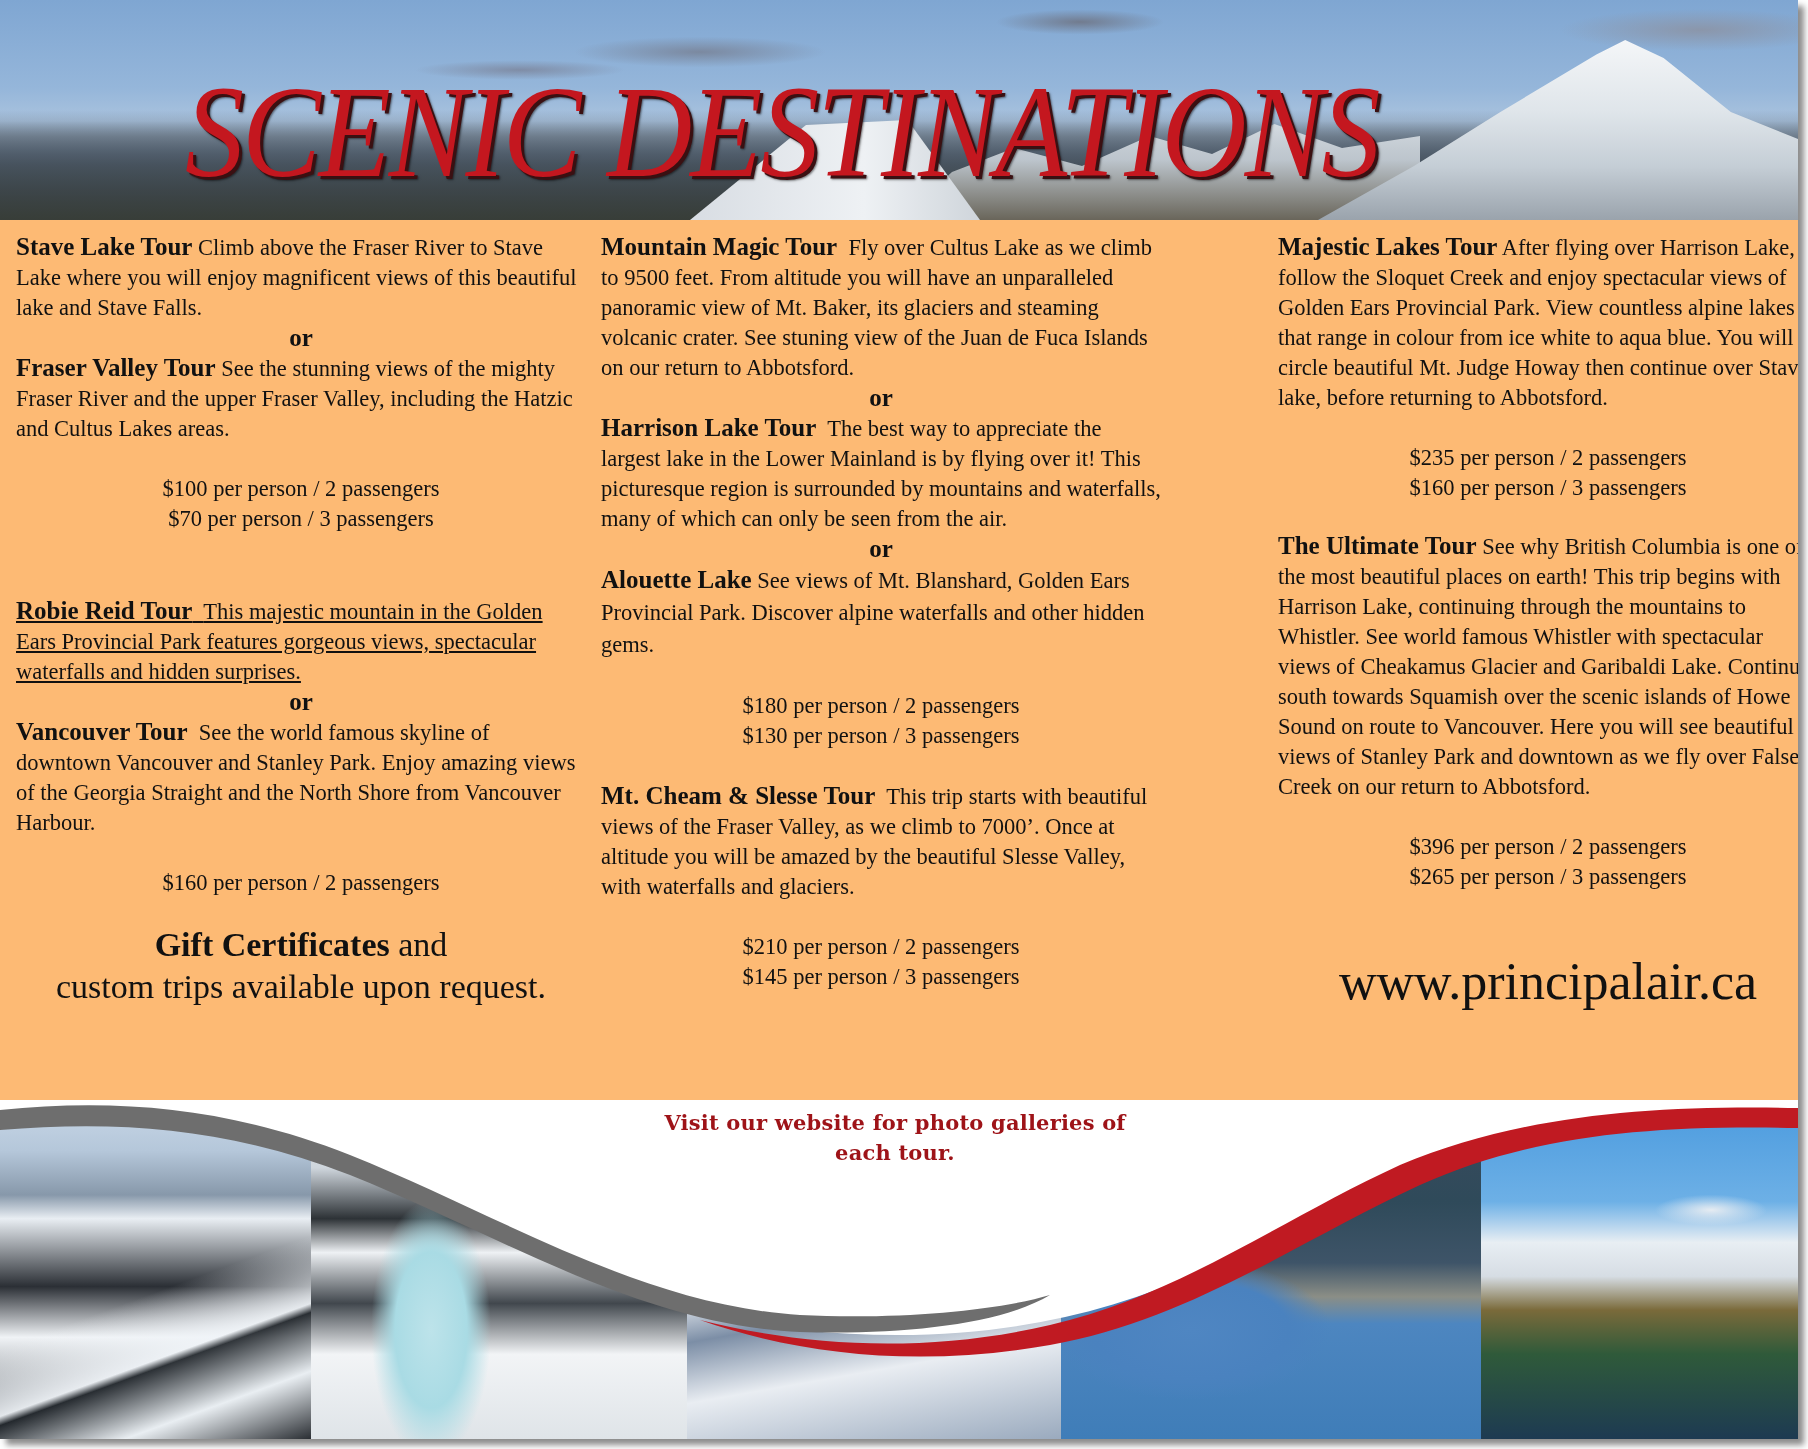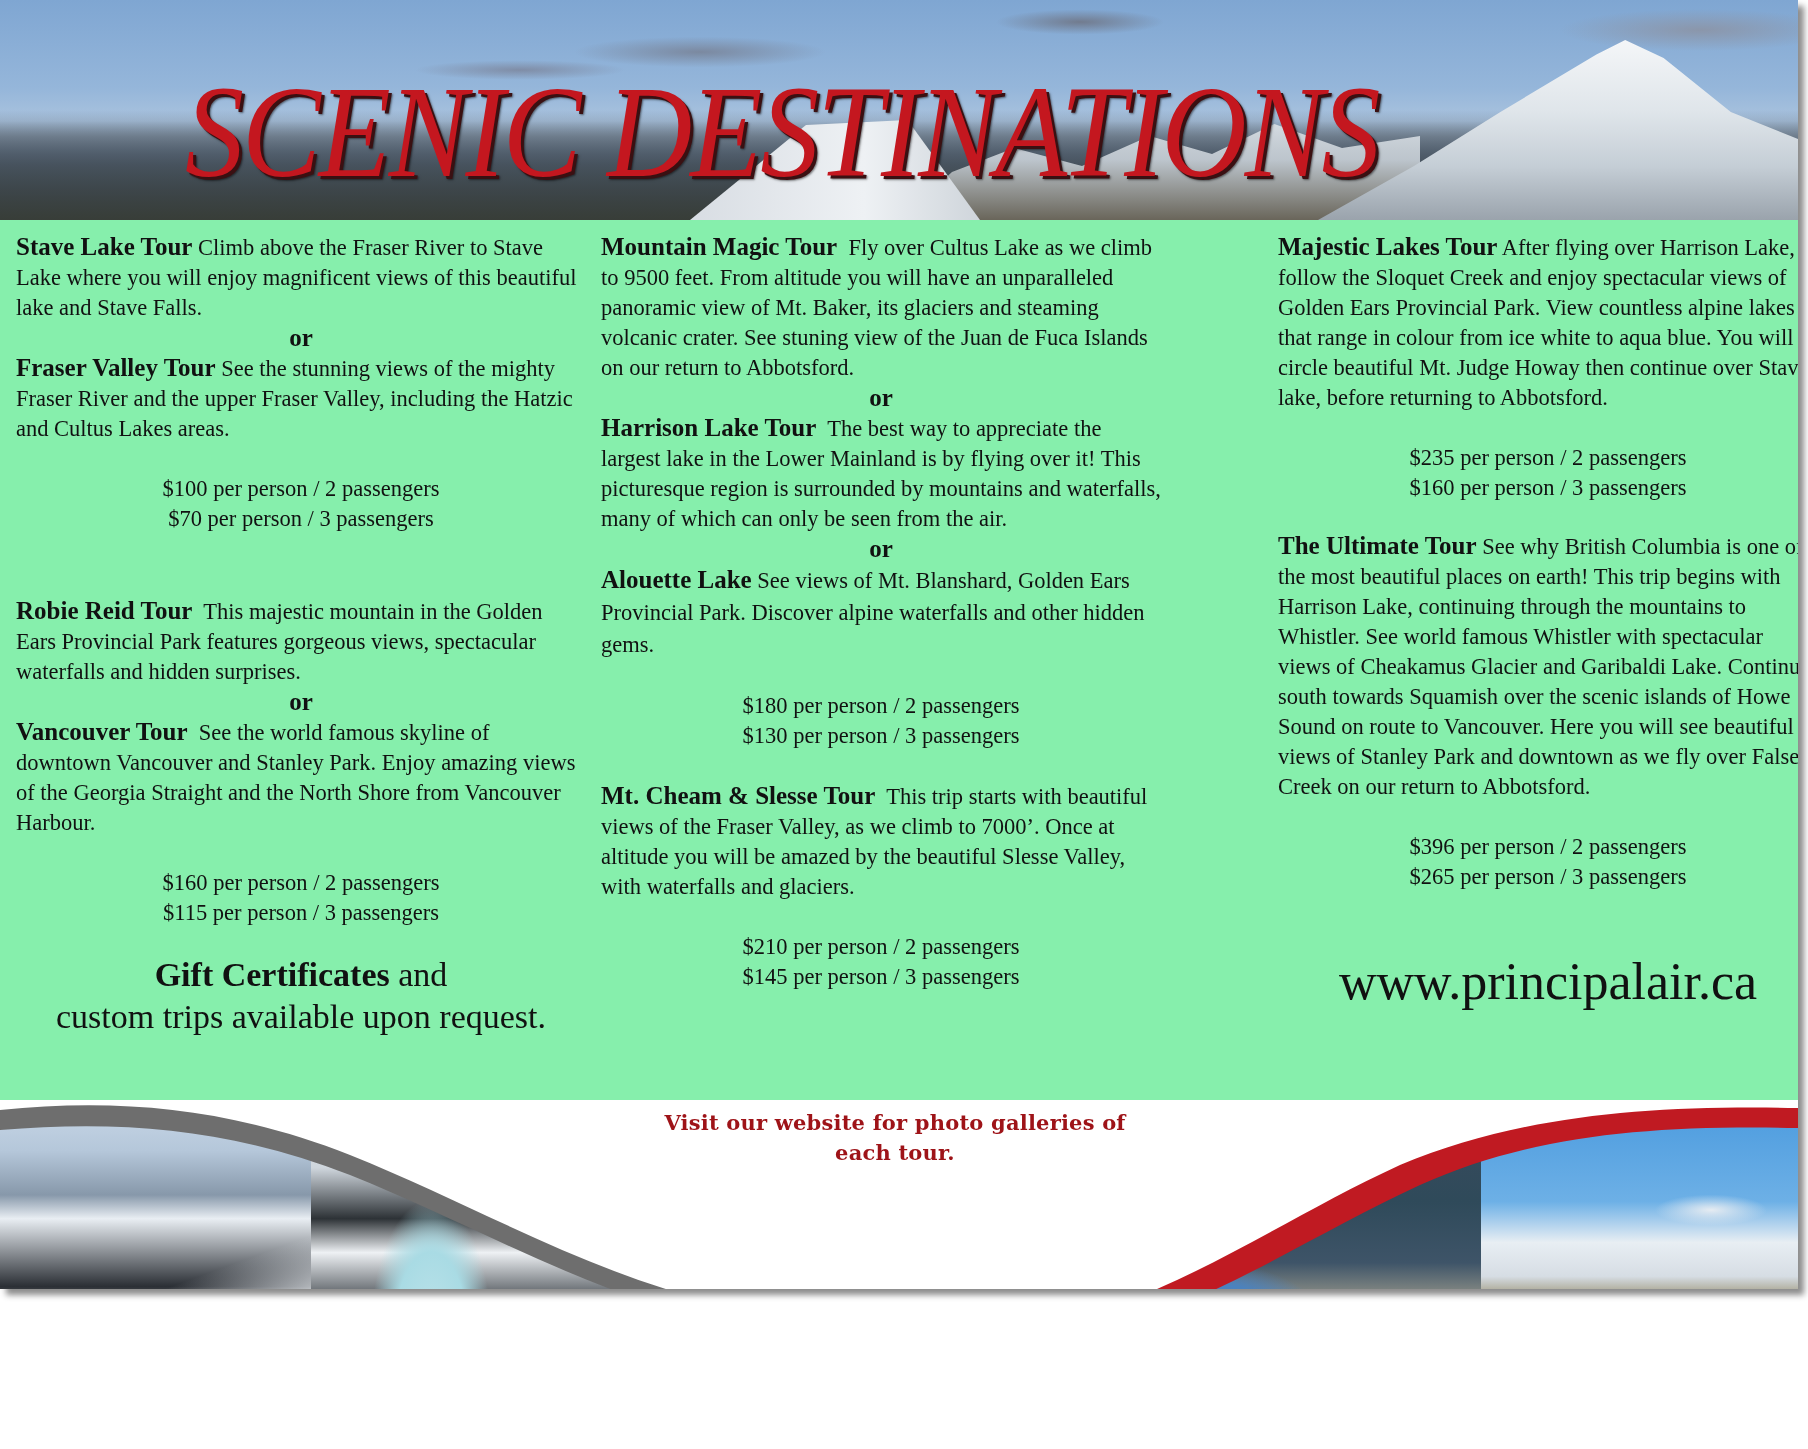--- a/index.html
+++ b/index.html
@@ -5,22 +5,22 @@
   html, body { margin: 0; padding: 0; }
   body {
     width: 1808px; height: 1449px; overflow: hidden;
     background: #ffffff;
     font-family: "Liberation Serif", "DejaVu Serif", serif;
     color: #111;
     position: relative;
   }
   .page {
     position: absolute; left: 0; top: 0;
-    width: 1798px; height: 1289px;
-    background: #86efac;
+    width: 1798px; height: 1439px;
+    background: #fdba74;
     box-shadow: 6px 6px 6px rgba(0,0,0,0.45);
     overflow: hidden;
   }
 
   
   .banner {
     position: absolute; left: 0; top: 0; width: 1798px; height: 220px;
     background:
       radial-gradient(ellipse 180px 22px at 700px 52px, rgba(120,130,150,0.85), rgba(120,130,150,0) 70%),
       radial-gradient(ellipse 120px 18px at 1080px 22px, rgba(110,115,130,0.85), rgba(110,115,130,0) 70%),
@@ -135,30 +135,29 @@
     </div>
     <p class="or">or</p>
     <div class="tour">
       <p><span class="name">Fraser Valley Tour</span> <span>See the stunning views of the mighty Fraser River and the upper Fraser Valley, including the Hatzic and Cultus Lakes areas.</span></p>
     </div>
     <div class="prices" style="margin-top:30px;">
       <div>$100 per person / 2 passengers</div>
       <div>$70 per person / 3 passengers</div>
     </div>
 
-    <div class="tour" style="margin-top:62px;">
+    <div class="tour" style="margin-top:62px;text-decoration:underline;">
       <p><span class="name">Robie Reid Tour</span>&nbsp; <span>This majestic mountain in the Golden Ears Provincial Park features gorgeous views, spectacular waterfalls and hidden surprises.</span></p>
     </div>
     <p class="or">or</p>
     <div class="tour">
       <p><span class="name">Vancouver Tour</span>&nbsp; <span>See the world famous skyline of downtown Vancouver and Stanley Park. Enjoy amazing views of the Georgia Straight and the North Shore from Vancouver Harbour.</span></p>
     </div>
     <div class="prices" style="margin-top:30px;">
       <div>$160 per person / 2 passengers</div>
-      <div>$115 per person / 3 passengers</div>
     </div>
 
     <div class="gift" style="margin-top:26px;">
       <div><b>Gift Certificates</b><span> and</span></div>
       <div>custom trips available upon request.</div>
     </div>
   </div>
 
   <div class="col col2">
     <div class="tour">

